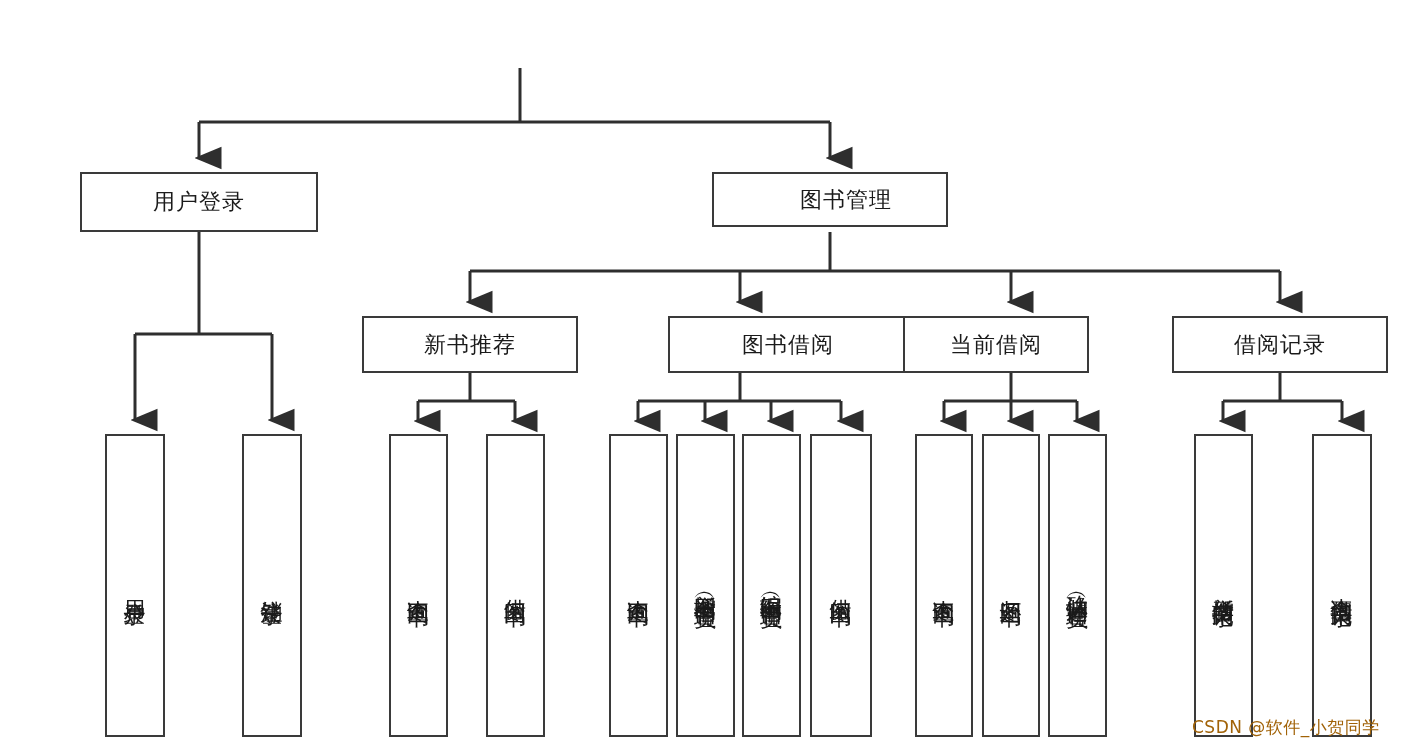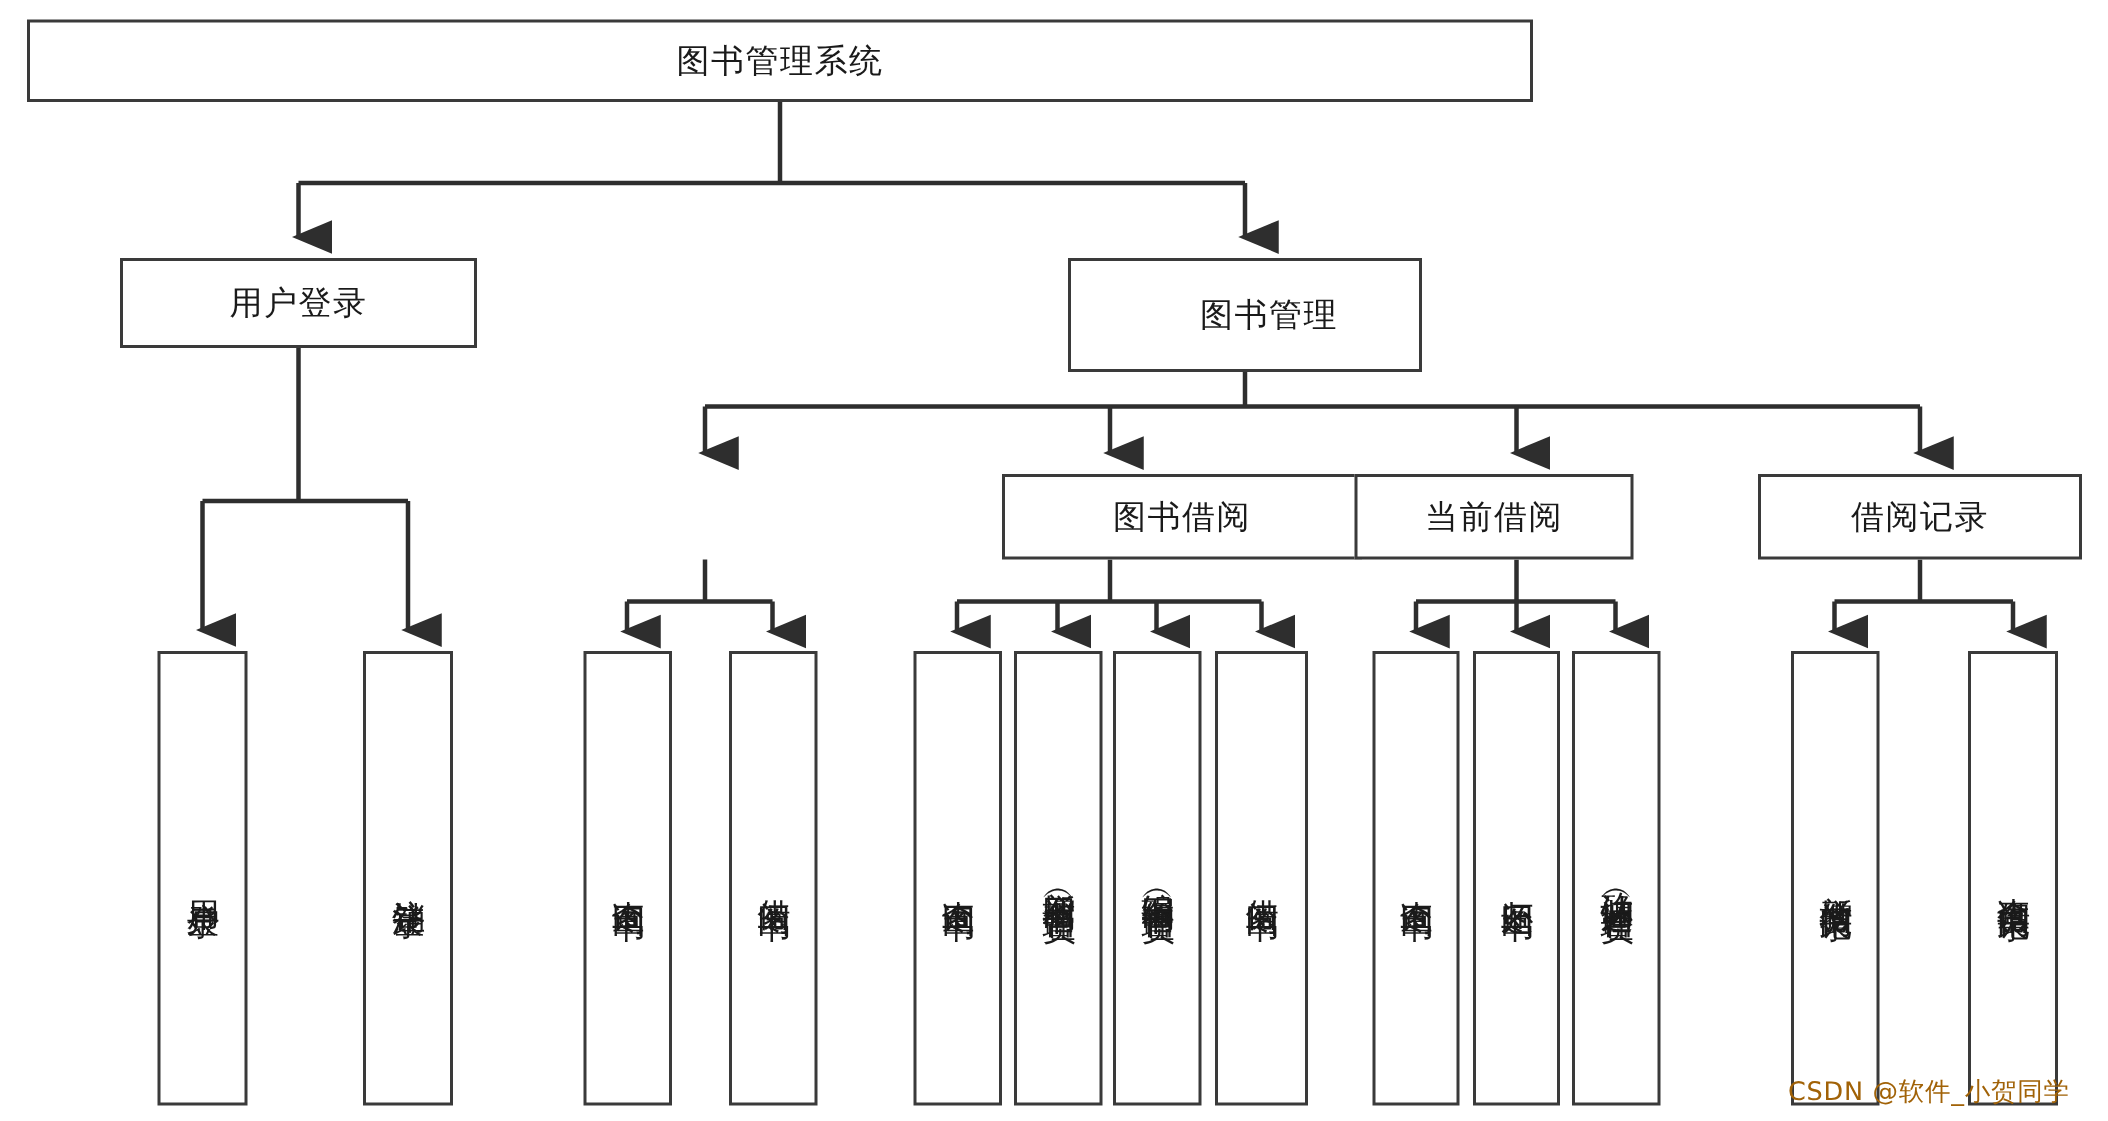--- a/index.html
+++ b/index.html
@@ -109,31 +109,31 @@
       <path d="M 1011 401 L 1011 421" marker-end="url(#arrow)"></path>
       <path d="M 1077 401 L 1077 421" marker-end="url(#arrow)"></path>
 
       <path d="M 1280 373 L 1280 401"></path>
       <path d="M 1223 401 L 1342 401"></path>
       <path d="M 1223 401 L 1223 421" marker-end="url(#arrow)"></path>
       <path d="M 1342 401 L 1342 421" marker-end="url(#arrow)"></path>
     </g>
   </svg>
 
-  <div class="node node-h" style="left:18px; top:13px; width:1004px; height:55px;">
-    <span>图书管理系统</span>
-  </div>
 
   <div class="node node-h" style="left:80px; top:172px; width:238px; height:60px;">
     <span>用户登录</span>
   </div>
-  <div class="node node-h" style="left:712px; top:172px; width:236px; height:76px;padding-left:32px;">
+  <div class="node node-h" style="left:712px; top:172px; width:236px; height:55px;padding-left:32px;">
     <span>图书管理</span>
   </div>
 
+  <div class="node node-h" style="left:362px; top:316px; width:216px; height:57px;">
+    <span>新书推荐</span>
+  </div>
   <div class="node node-h" style="left:632px; top:316px; width:240px; height:57px;margin-left:36px;">
     <span>图书借阅</span>
   </div>
   <div class="node node-h" style="left:903px; top:316px; width:186px; height:57px;">
     <span>当前借阅</span>
   </div>
   <div class="node node-h" style="left:1172px; top:316px; width:216px; height:57px;text-align:right;">
     <span>借阅记录</span>
   </div>
 

